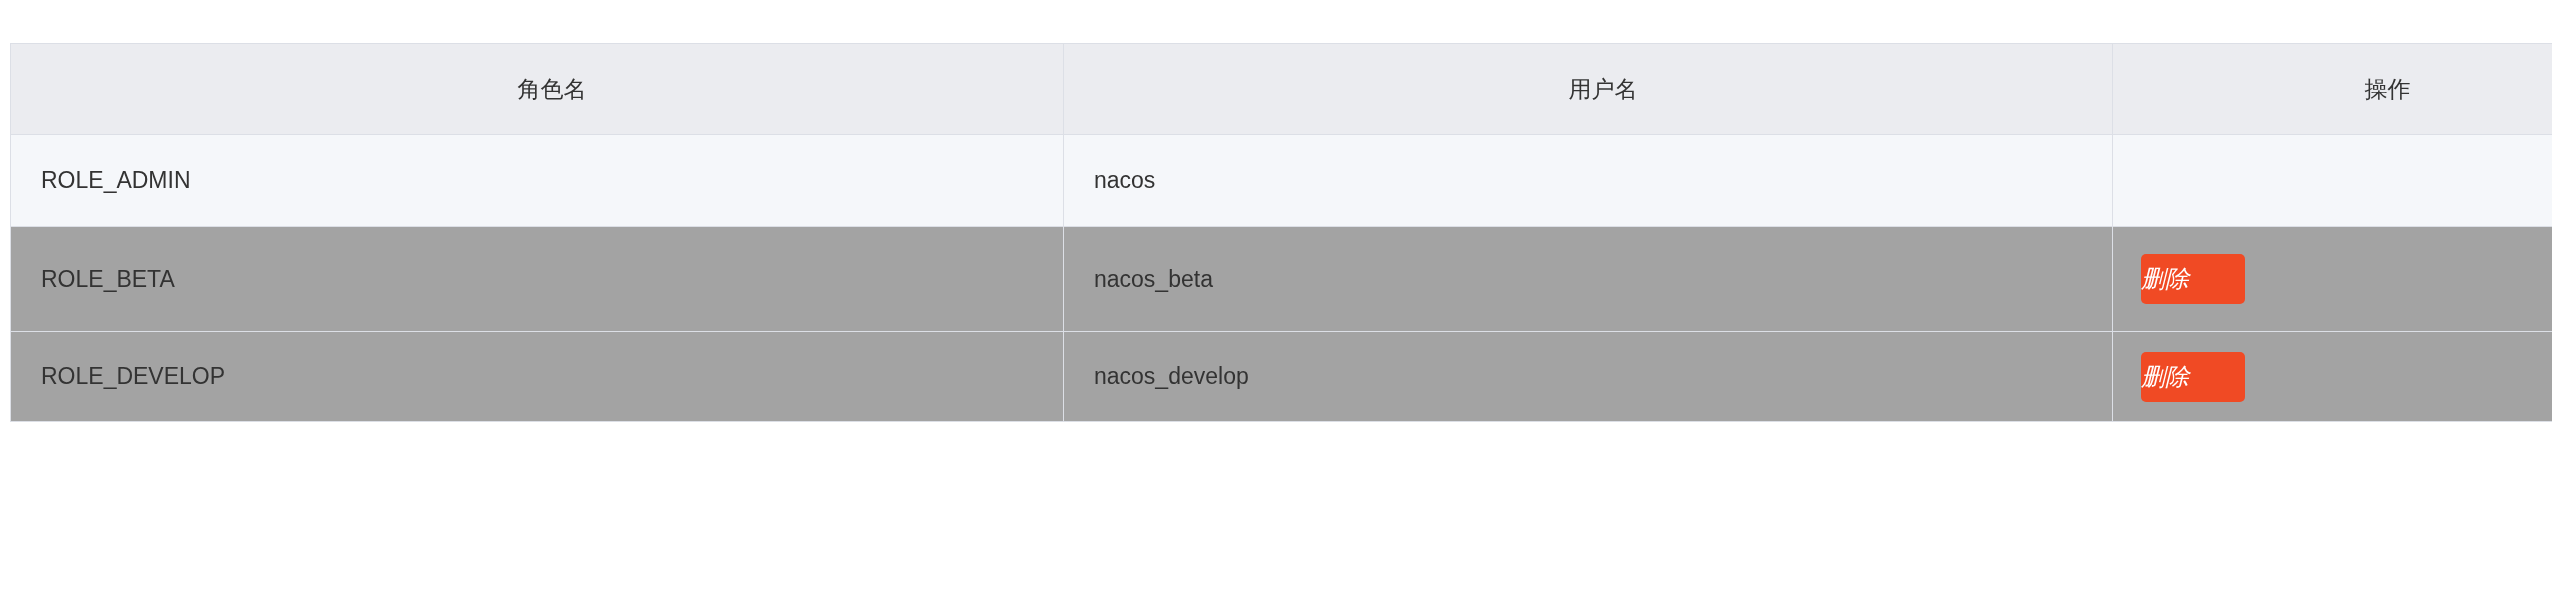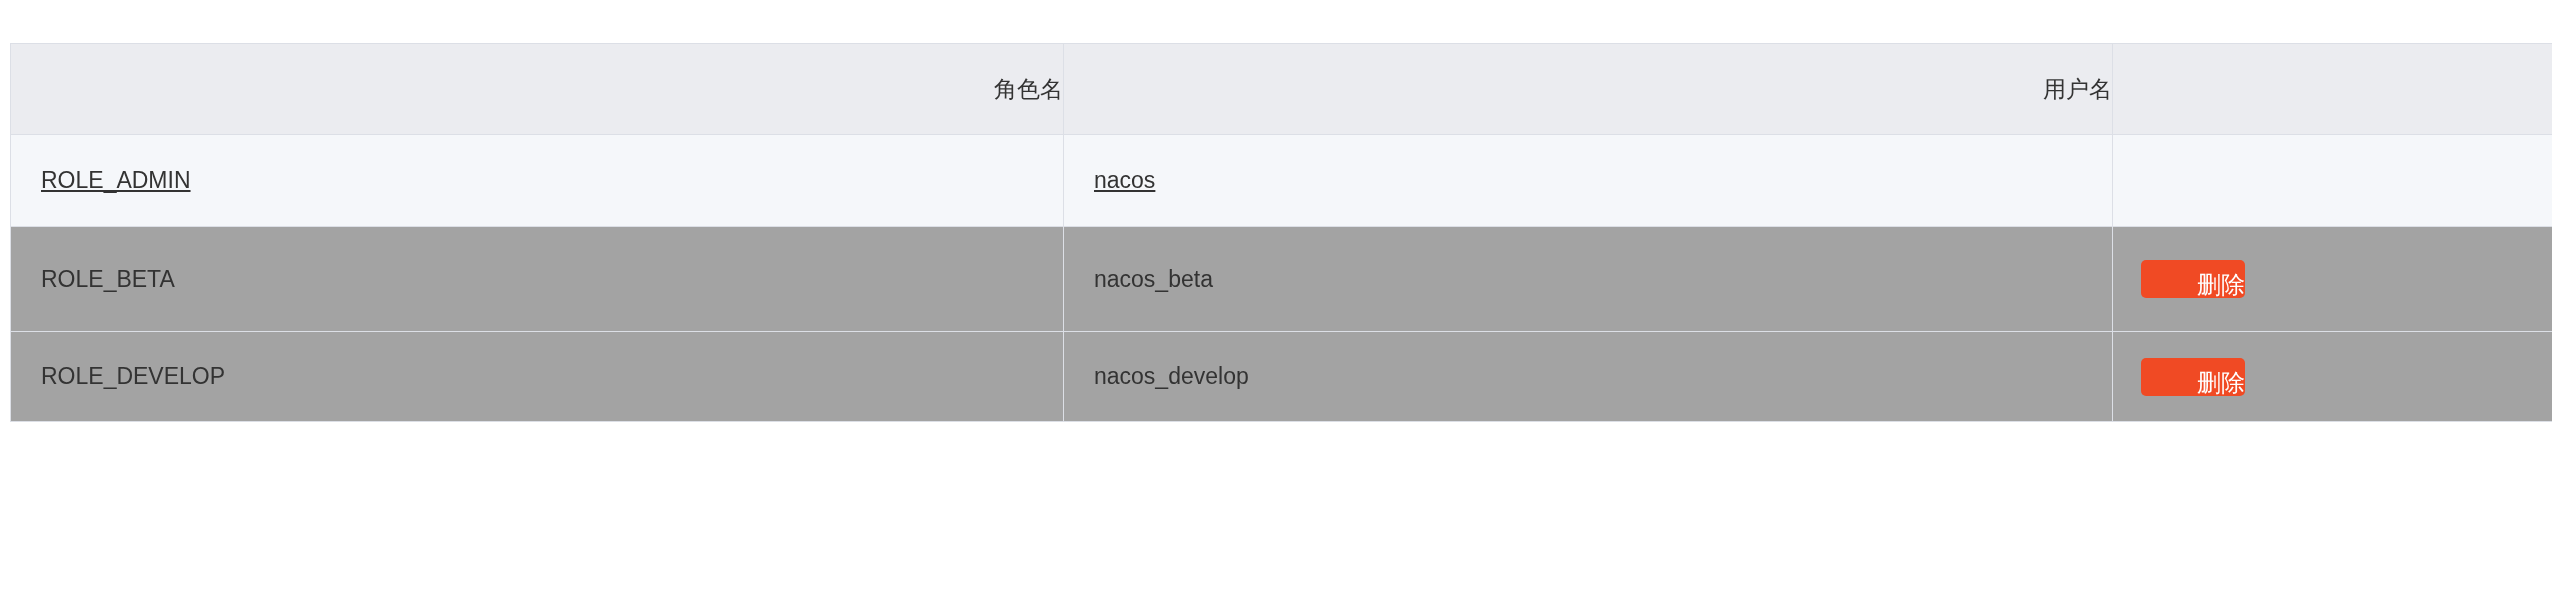--- a/index.html
+++ b/index.html
@@ -40,21 +40,21 @@
   col.col-role   { width: 1053px; }
   col.col-user   { width: 1049px; }
   col.col-action { width: 520px;  }
 
   
   thead th {
     background: #ebecf0;
     color: #333333;
     font-size: 23px;
     font-weight: normal;
-    text-align: right;
+    text-align: center;
     padding: 0 0 0 30px;
     height: 90px;
     line-height: 90px;
     border-top: 1px solid #dcdfe6;
     border-bottom: 1px solid #dcdfe6;
     border-right: 1px solid #dcdfe6;
     box-sizing: border-box;
     white-space: nowrap;
     vertical-align: middle;
   }
@@ -76,45 +76,46 @@
     background: #a3a3a3;
   }
   tbody td:first-child {
     border-left: 1px solid #dcdfe6;
   }
 
   tbody tr.row-highlight td {
     background: #f5f7fa;
   }
 
-  tbody tr.r0 td { height: 92px; text-decoration: underline; }
+  tbody tr.r0 td { height: 92px; }
   tbody tr.r1 td { height: 105px; }
   tbody tr.r2 td { height: 90px; }
 
   td.action-cell {
     padding-left: 28px;
   }
 
   
   .btn-delete {
     display: inline-block;
     background: #f04a24;
     color: #ffffff;
     font-size: 24px;
     font-family: "Liberation Sans", "DejaVu Sans", sans-serif;
     border: none;
     border-radius: 5px;
     padding: 0;
     width: 104px;
-    height: 38px;
+    height: 50px;
     line-height: 50px;
-    text-align: right;
+    text-align: left;
     cursor: pointer;
     white-space: nowrap;
     vertical-align: middle;
+    font-style: italic;
   }
 
   .empty-action {
     display: inline-block;
     width: 0;
     height: 0;
   }
 </style>
 </head>
 <body>

